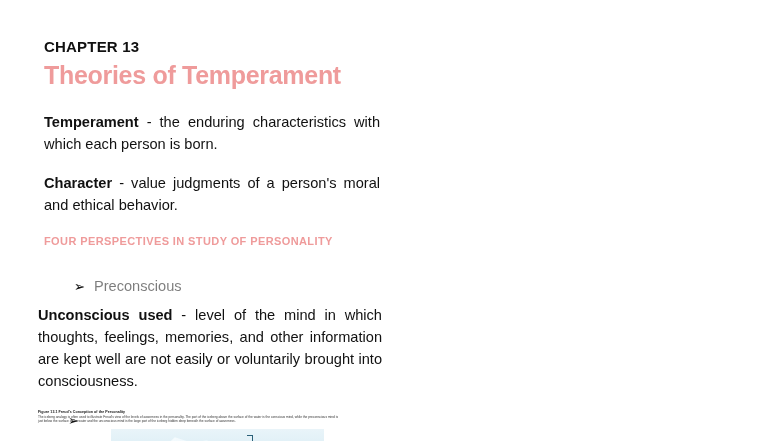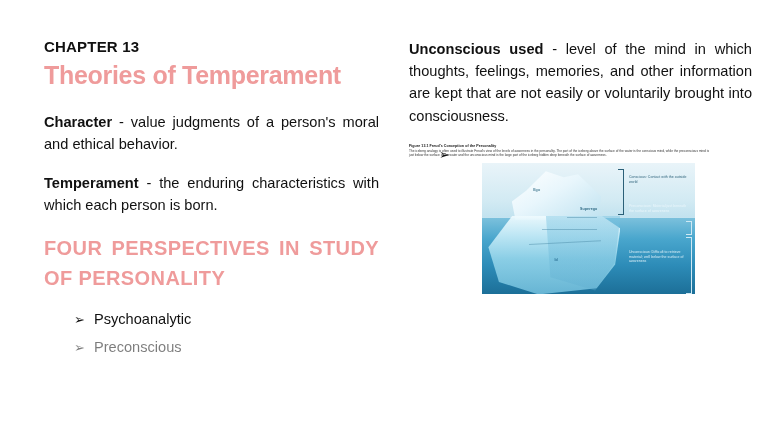--- a/index.html
+++ b/index.html
@@ -13,21 +13,21 @@
     height: 441px;
     overflow: hidden;
     font-family: "Liberation Sans", sans-serif;
     color: #111111;
     position: relative;
   }
   .page {
     position: absolute;
     inset: 0;
     display: flex;
-    flex-direction: row;
+    flex-direction: column;
     padding: 38px 18px 0 18px;
     box-sizing: border-box;
   }
   .col {
     box-sizing: border-box;
   }
   .col-left {
     width: 372px;
     padding-left: 26px;
     padding-right: 10px;
@@ -61,27 +61,27 @@
     font-size: 14.6px;
     line-height: 1.52;
     text-align: justify;
     margin: 0 0 17px 0;
     color: #111111;
   }
   .term-block .term {
     font-weight: bold;
   }
   .section-head {
-    font-size: 20px;
+    font-size: 11px;
     font-weight: bold;
     color: #ef9b9b;
     letter-spacing: 0.4px;
     line-height: 1.5;
     text-align: justify;
-    margin: 0 0 16px 0;
+    margin: 0 0 26px 0;
   }
 
   
   .bullet-list {
     list-style: none;
     margin: 0;
     padding: 0 0 0 30px;
   }
   .bullet-item {
     position: relative;
@@ -255,42 +255,41 @@
 
 <div class="page">
 
   <div class="col col-left">
 
     <div class="chapter-label">CHAPTER 13</div>
 
     <h1 class="deck-title">Theories of Temperament</h1>
 
 
+    <p class="term-block"><span class="term">Temperament</span><span> - the enduring characteristics with which each person is born.</span></p>
+
     <p class="term-block"><span class="term">Character</span><span> - value judgments of a person's moral and ethical behavior.</span></p>
-
-    <p class="term-block"><span class="term">Temperament</span><span> - the enduring characteristics with which each person is born.</span></p>
 
     <p class="section-head">FOUR PERSPECTIVES IN STUDY OF PERSONALITY</p>
 
     <ul class="bullet-list">
       <li class="bullet-item">
         <span class="arrow">➢</span>
-        <span>Psychoanalytic</span>
       </li>
       <li class="bullet-item clipped">
         <span class="arrow">➢</span>
         <span>Preconscious</span>
       </li>
     </ul>
 
   </div>
 
   <div class="col col-right">
 
-    <p class="term-block"><span class="term">Unconscious used</span><span> - level of the mind in which thoughts, feelings, memories, and other information are kept that are not easily or voluntarily brought into consciousness.</span></p>
+    <p class="term-block"><span class="term">Unconscious used</span><span> - level of the mind in which thoughts, feelings, memories, and other information are kept well are not easily or voluntarily brought into consciousness.</span></p>
 
     <ul class="bullet-list">
       <li class="bullet-item right-bullet">
         <span class="arrow">➢</span>
       </li>
     </ul>
 
     <div class="figure-wrap">
 
       <div class="fig-caption-title">Figure 13.1  Freud's Conception of the Personality</div>

